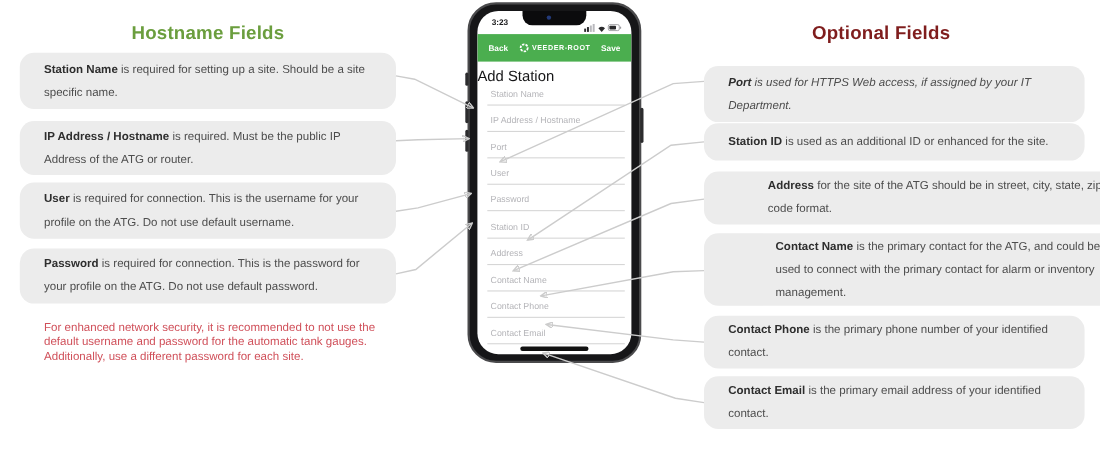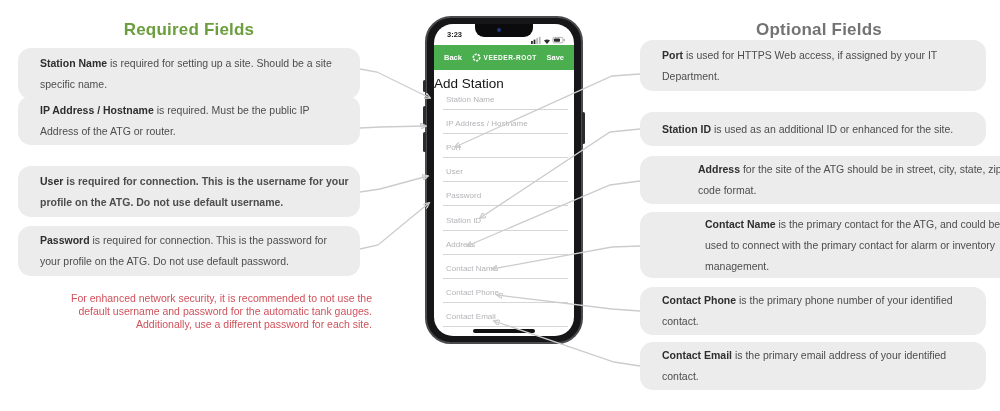--- a/index.html
+++ b/index.html
@@ -1,34 +1,34 @@
 <!DOCTYPE html>
 <html><head>
 <meta charset="utf-8">
 <style>
   html,body{margin:0;padding:0;background:#fff;}
   .canvas{position:relative;width:1000px;height:411px;background:#fff;overflow:hidden;
           font-family:"Liberation Sans",sans-serif;}
   
   .col-title{position:absolute;top:20px;font-size:17px;font-weight:bold;text-align:center;letter-spacing:.2px;}
   .col-title.req{left:18px;width:342px;color:#6B9E3E;}
-  .col-title.opt{left:646px;width:346px;color:#737373;}
+  .col-title.opt{left:628px;width:346px;color:#7f1d1d;}
   
   .callout{position:absolute;background:#ececec;border-radius:13px;display:flex;align-items:center;
            font-size:10.5px;line-height:21px;color:#4d4d4d;}
   .callout p{margin:0;padding:0 10px 0 22px;}
   .callout b{color:#2e2e2e;}
   .callout.left{left:18px;width:342px;}
   .callout.right{left:640px;width:346px;}
-  .note{position:absolute;left:40px;top:292px;width:332px;font-size:10.5px;line-height:13px;color:#D0505A;text-align:right;}
+  .note{position:absolute;left:40px;top:292px;width:332px;font-size:10.5px;line-height:13px;color:#D0505A;}
   
   svg.connectors{position:absolute;left:0;top:0;z-index:6;pointer-events:none;}
   svg.connectors path{fill:none;stroke:#cccccc;stroke-width:1.3;}
   
-  .phone{position:absolute;left:425px;top:16px;width:158px;height:328px;background:#161618;
+  .phone{position:absolute;left:425px;top:2px;width:158px;height:328px;background:#161618;
          border:2px solid #4a4a4c;border-radius:26px;z-index:2;box-sizing:border-box;}
   .side-btn{position:absolute;width:3px;background:#2c2c2e;border-radius:2px;}
   .sb-l1{left:-4px;top:62px;height:12px;}
   .sb-l2{left:-4px;top:88px;height:20px;}
   .sb-l3{left:-4px;top:114px;height:20px;}
   .sb-r1{right:-4px;top:94px;height:32px;}
   .screen{position:absolute;left:7px;top:6px;right:7px;bottom:6px;background:#fff;border-radius:19px;overflow:hidden;}
   .notch{position:absolute;left:50%;transform:translateX(-50%);top:0;width:58px;height:13px;background:#0b0b0d;
          border-radius:0 0 9px 9px;z-index:4;}
   .cam-dot{position:absolute;left:38%;top:4px;width:4px;height:4px;border-radius:50%;background:#233a7a;}
@@ -47,38 +47,38 @@
   .frow::after{content:"";position:absolute;left:9px;right:6px;bottom:0;border-bottom:1px solid #d6d6d6;}
   .frow .ph{position:absolute;left:12px;bottom:6px;font-size:8px;color:#b4b4b8;}
   .home-indicator{position:absolute;left:50%;transform:translateX(-50%);bottom:3px;width:62px;height:4px;
                   background:#111;border-radius:2px;}
 </style>
 </head>
 <body>
 
 <div class="canvas">
 
-  <div class="col-title req">Required Fields</div>
+  <div class="col-title req">Hostname Fields</div>
   <div class="col-title opt">Optional Fields</div>
 
   <div class="callout left" style="top:48px;min-height:51px;">
     <p><b>Station Name</b><span> is required for setting up a site. Should be a site specific name.</span></p>
   </div>
-  <div class="callout left" style="top:96px;min-height:49px;">
+  <div class="callout left" style="top:110px;min-height:49px;">
     <p><b>IP Address / Hostname</b><span> is required. Must be the public IP Address of the ATG or router.</span></p>
   </div>
-  <div class="callout left" style="top:166px;min-height:51px;font-weight:bold;">
+  <div class="callout left" style="top:166px;min-height:51px;">
     <p><b>User</b><span> is required for connection. This is the username for your profile on the ATG. Do not use default username.</span></p>
   </div>
   <div class="callout left" style="top:226px;min-height:50px;">
     <p><b>Password</b><span> is required for connection. This is the password for your profile on the ATG. Do not use default password.</span></p>
   </div>
   <div class="note">For enhanced network security, it is recommended to not use the default username and password for the automatic tank gauges. Additionally, use a different password for each site.</div>
 
-  <div class="callout right" style="top:40px;min-height:51px;">
+  <div class="callout right" style="top:60px;min-height:51px;font-style:italic;">
     <p><b>Port</b><span> is used for HTTPS Web access, if assigned by your IT Department.</span></p>
   </div>
   <div class="callout right" style="top:112px;min-height:34px;">
     <p><b>Station ID</b><span> is used as an additional ID or enhanced for the site.</span></p>
   </div>
   <div class="callout right" style="top:156px;min-height:48px;padding-left:36px;">
     <p><b>Address</b><span> for the site of the ATG should be in street, city, state, zip code format.</span></p>
   </div>
   <div class="callout right" style="top:212px;min-height:66px;padding-left:43px;">
     <p><b>Contact Name</b><span> is the primary contact for the ATG, and could be used to connect with the primary contact for alarm or inventory management.</span></p>

